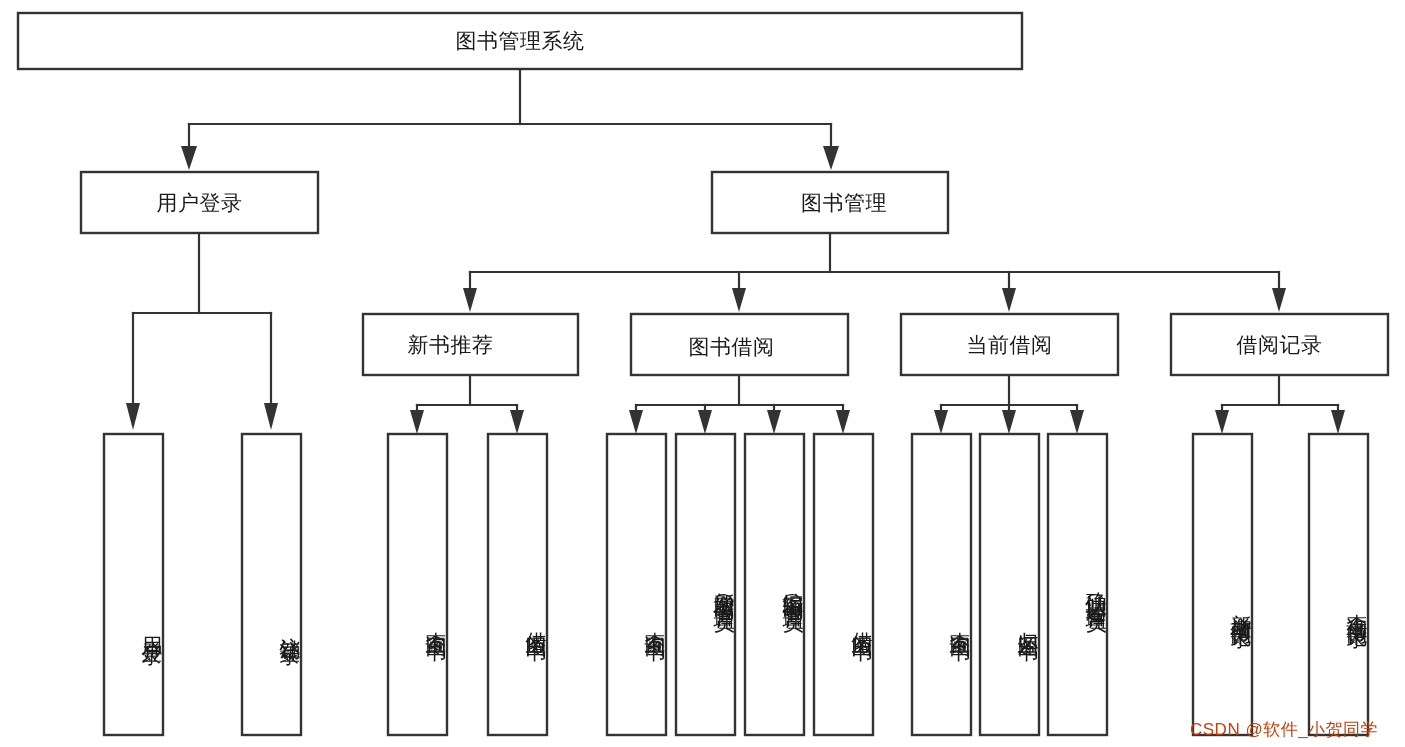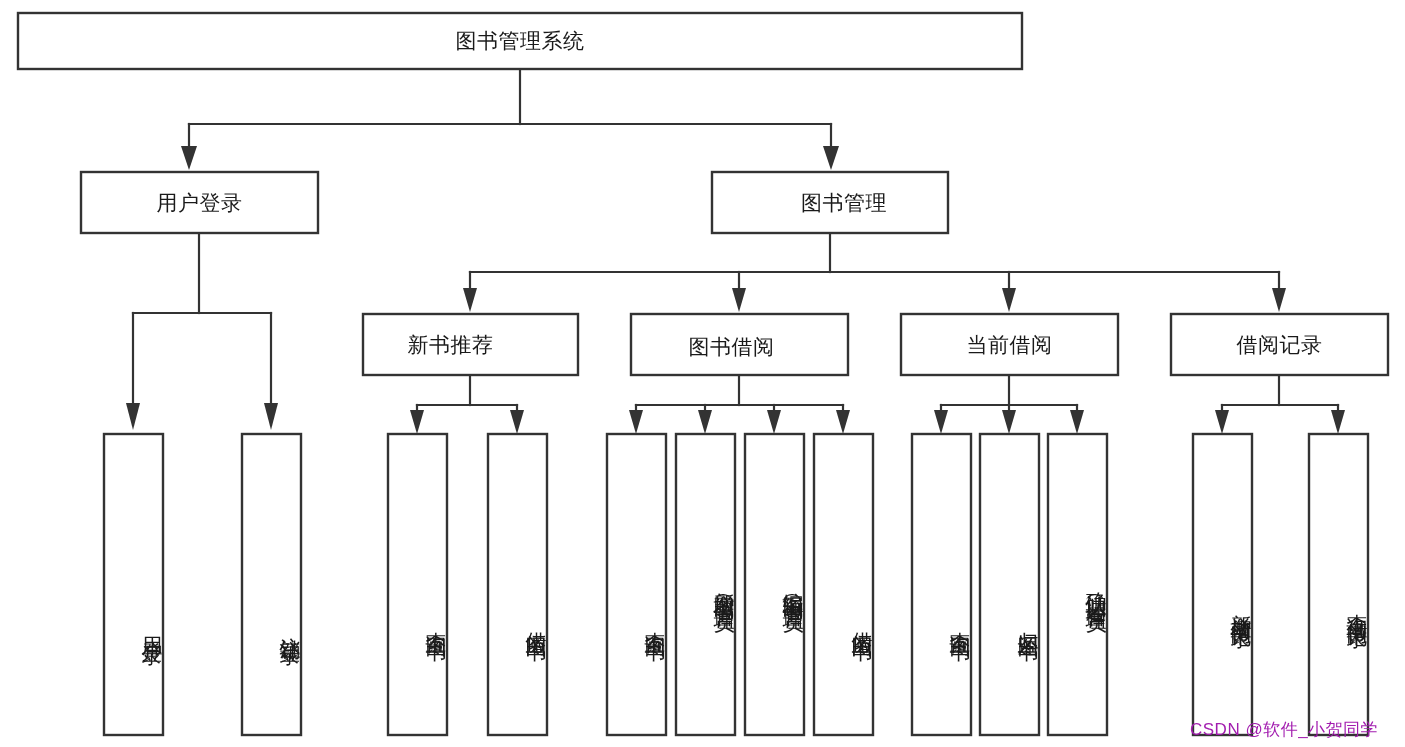--- a/index.html
+++ b/index.html
@@ -69,21 +69,21 @@
     writing-mode: vertical-rl;
     text-orientation: upright;
     letter-spacing: 3px;
     line-height: 1.05;
     pointer-events: none;
     white-space: nowrap;
   }
   .watermark {
     position: absolute;
     font-size: 17px;
-    color: #a21caf;
+    color: #c2410c;
     font-family: "Liberation Sans", "DejaVu Sans", sans-serif;
     letter-spacing: 0.5px;
     white-space: nowrap;
     user-select: none;
   }
 </style>
 </head>
 <body>
 
 <div id="diagram-root">

